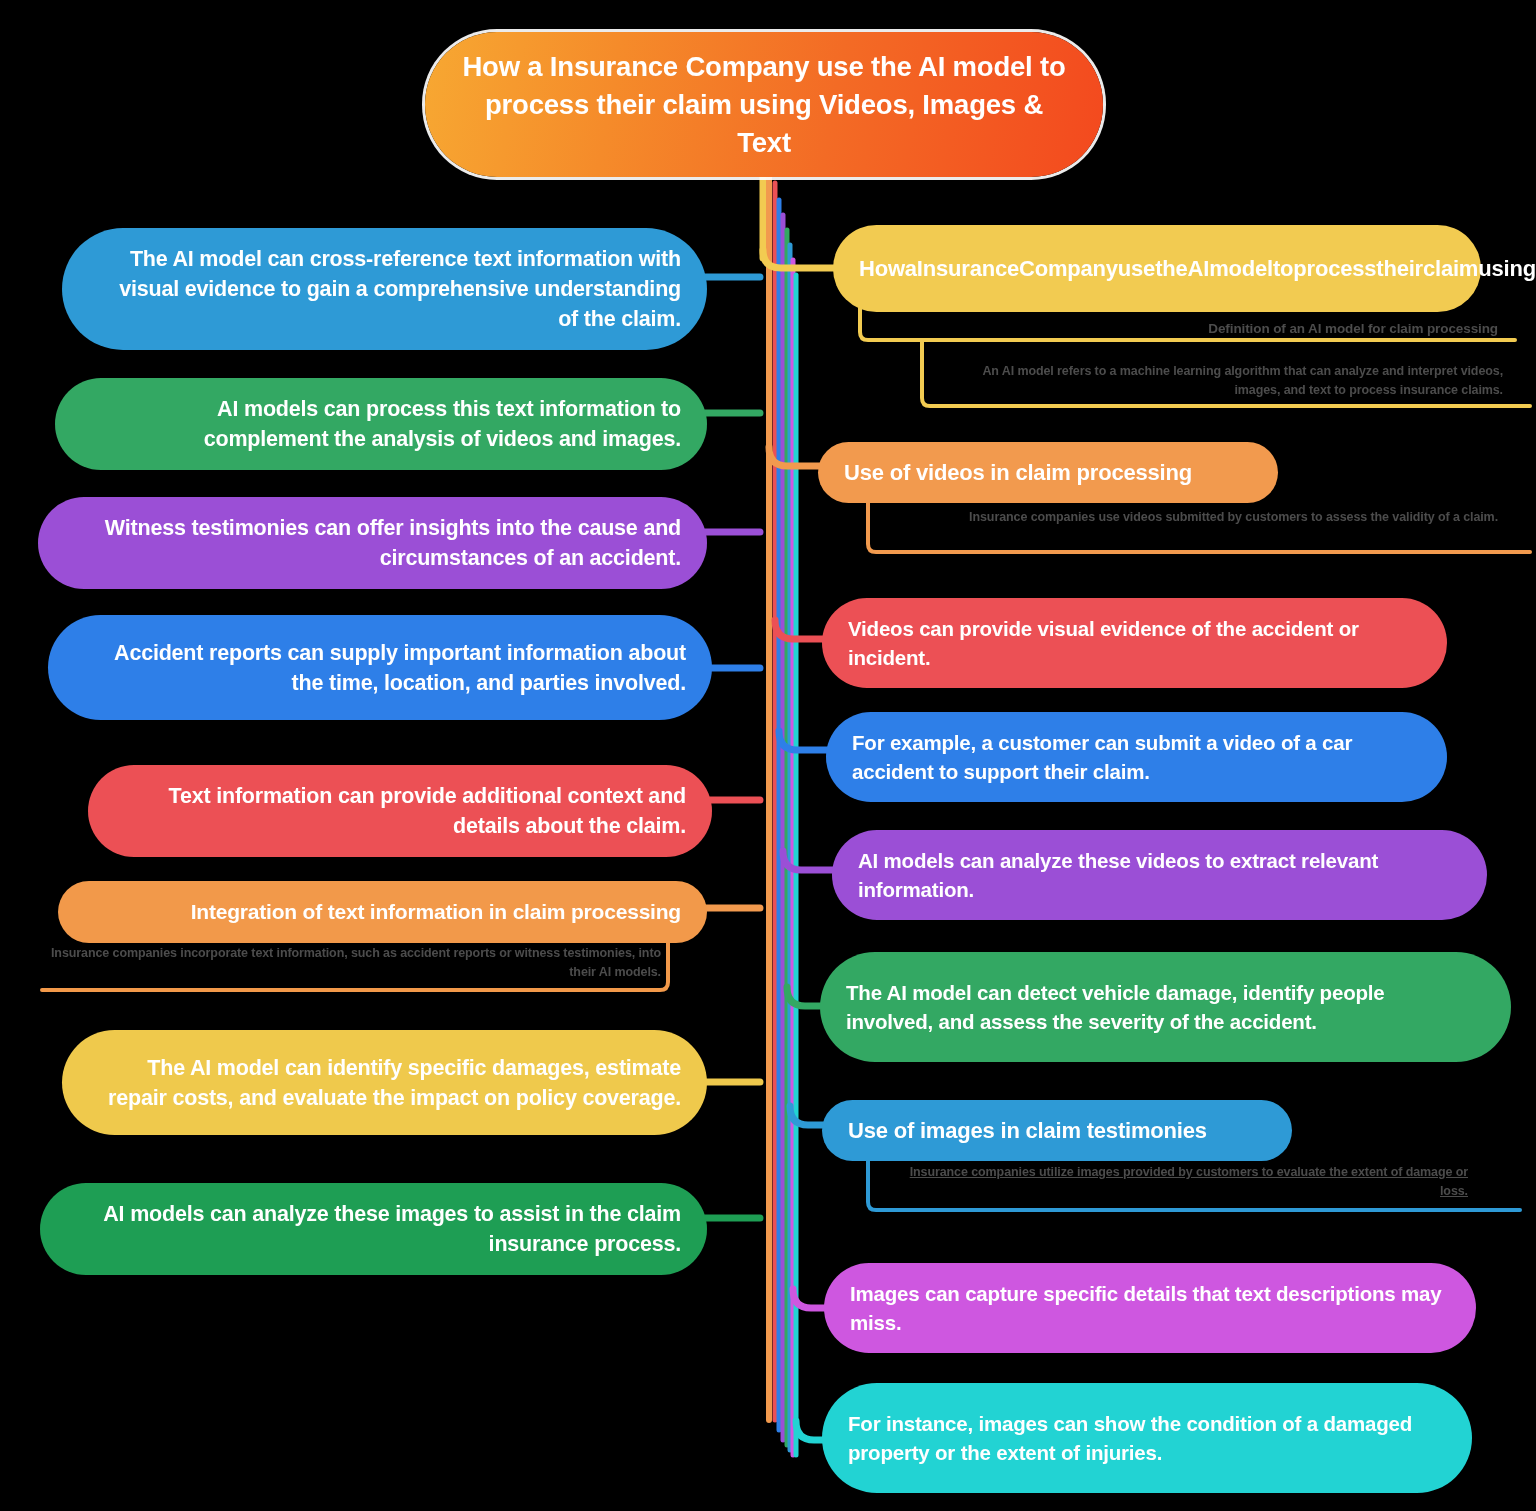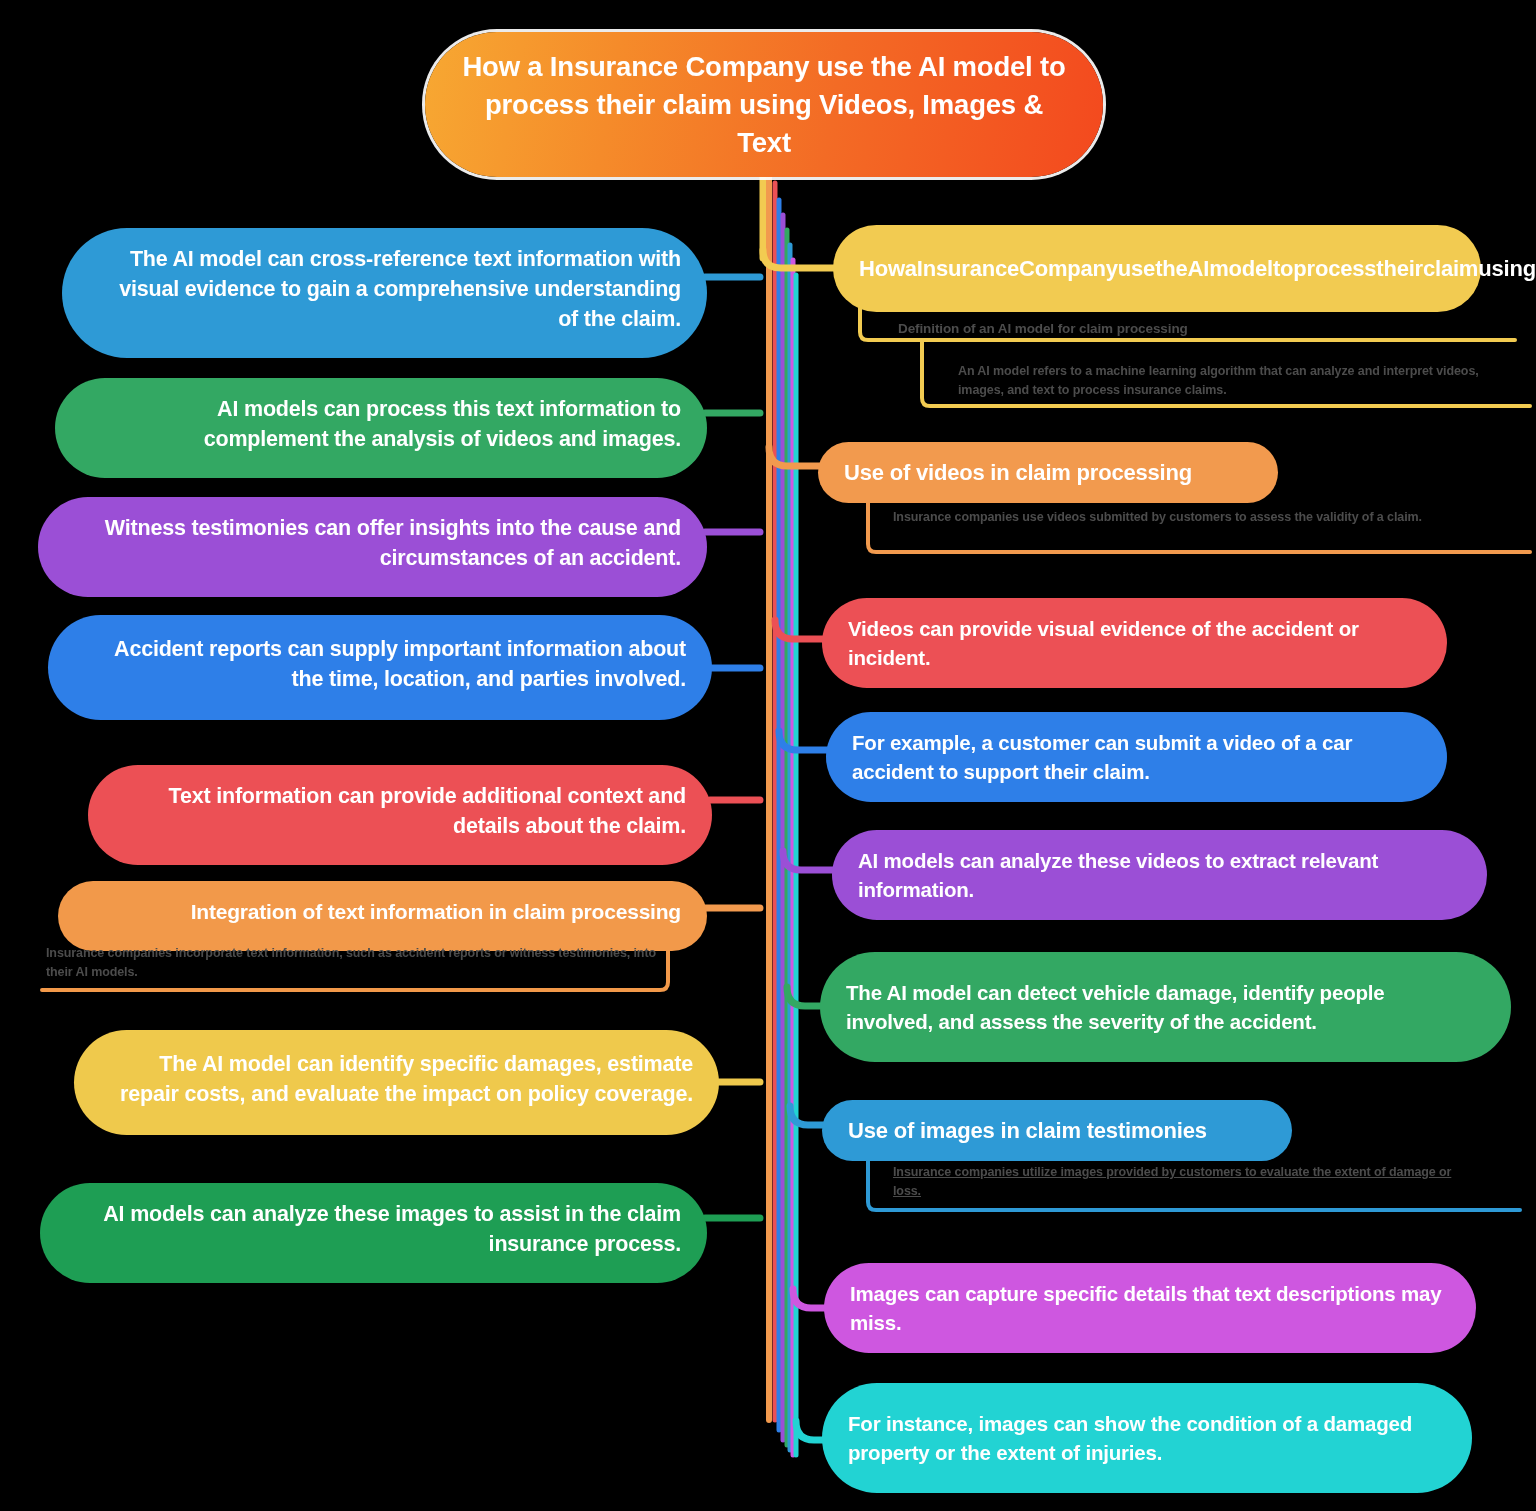--- a/index.html
+++ b/index.html
@@ -31,36 +31,37 @@
     border-radius: 72px;
     background: linear-gradient(100deg, #F7A832 0%, #F58B2A 28%, #F36B25 60%, #F3491E 100%);
     font-size: 27.5px;
     line-height: 38px;
     text-align: center;
     justify-content: center;
     padding: 15px 34px;
     box-shadow: 0 0 0 3px rgba(255,255,255,0.92);
   }
 
-  .left-node  { text-align: right;  padding: 16px 26px 24px 34px; }
+  .left-node  { text-align: right;  padding: 16px 26px 16px 34px; }
   .right-node { text-align: left;   padding: 16px 34px 16px 26px; }
   .left-node .txt  { text-align: right; }
   .right-node .txt { text-align: left; }
 
   .lvl1 { font-size: 21.5px; line-height: 30px; }
   .lvl2 { font-size: 20.5px; line-height: 29px; }
 
   
   .sub {
     position: absolute;
     color: #4C4C4C;
     font-weight: 700;
     font-size: 13.5px;
     line-height: 21px;
     letter-spacing: -0.1px;
+    text-align: right;
   }
   .sub.small { font-size: 12.5px; line-height: 19px; }
   .sub .txt { display: block; }
 </style>
 </head>
 <body>
 
 <div id="canvas">
 
   <svg class="wires" viewBox="0 0 1536 1511">
@@ -136,21 +137,21 @@
   </div>
 
   <div class="node left-node lvl1" style="left:58px; top:881px; width:649px; min-height:54px; background:#F2994A; font-size:21px;">
     <span class="txt">Integration of text information in claim processing</span>
   </div>
 
   <div class="sub small" style="left:46px; top:944px; width:615px;">
     <span class="txt">Insurance companies incorporate text information, such as accident reports or witness testimonies, into their AI models.</span>
   </div>
 
-  <div class="node left-node lvl1" style="left:74px; top:1030px; width:645px; min-height:105px; background:#EFC94C;">
+  <div class="node left-node lvl1" style="left:62px; top:1030px; width:645px; min-height:105px; background:#EFC94C;">
     <span class="txt">The AI model can identify specific damages, estimate repair costs, and evaluate the impact on policy coverage.</span>
   </div>
 
   <div class="node left-node lvl1" style="left:40px; top:1183px; width:667px; min-height:70px; background:#1E9E54;">
     <span class="txt">AI models can analyze these images to assist in the claim insurance process.</span>
   </div>
 
   <div class="node right-node lvl2" style="left:833px; top:225px; width:648px; min-height:87px; background:#F2CB51; font-size:22px; line-height:31px;">
     <span class="txt">HowaInsuranceCompanyusetheAImodeltoprocesstheirclaimusingVideos,Images</span>
   </div>

